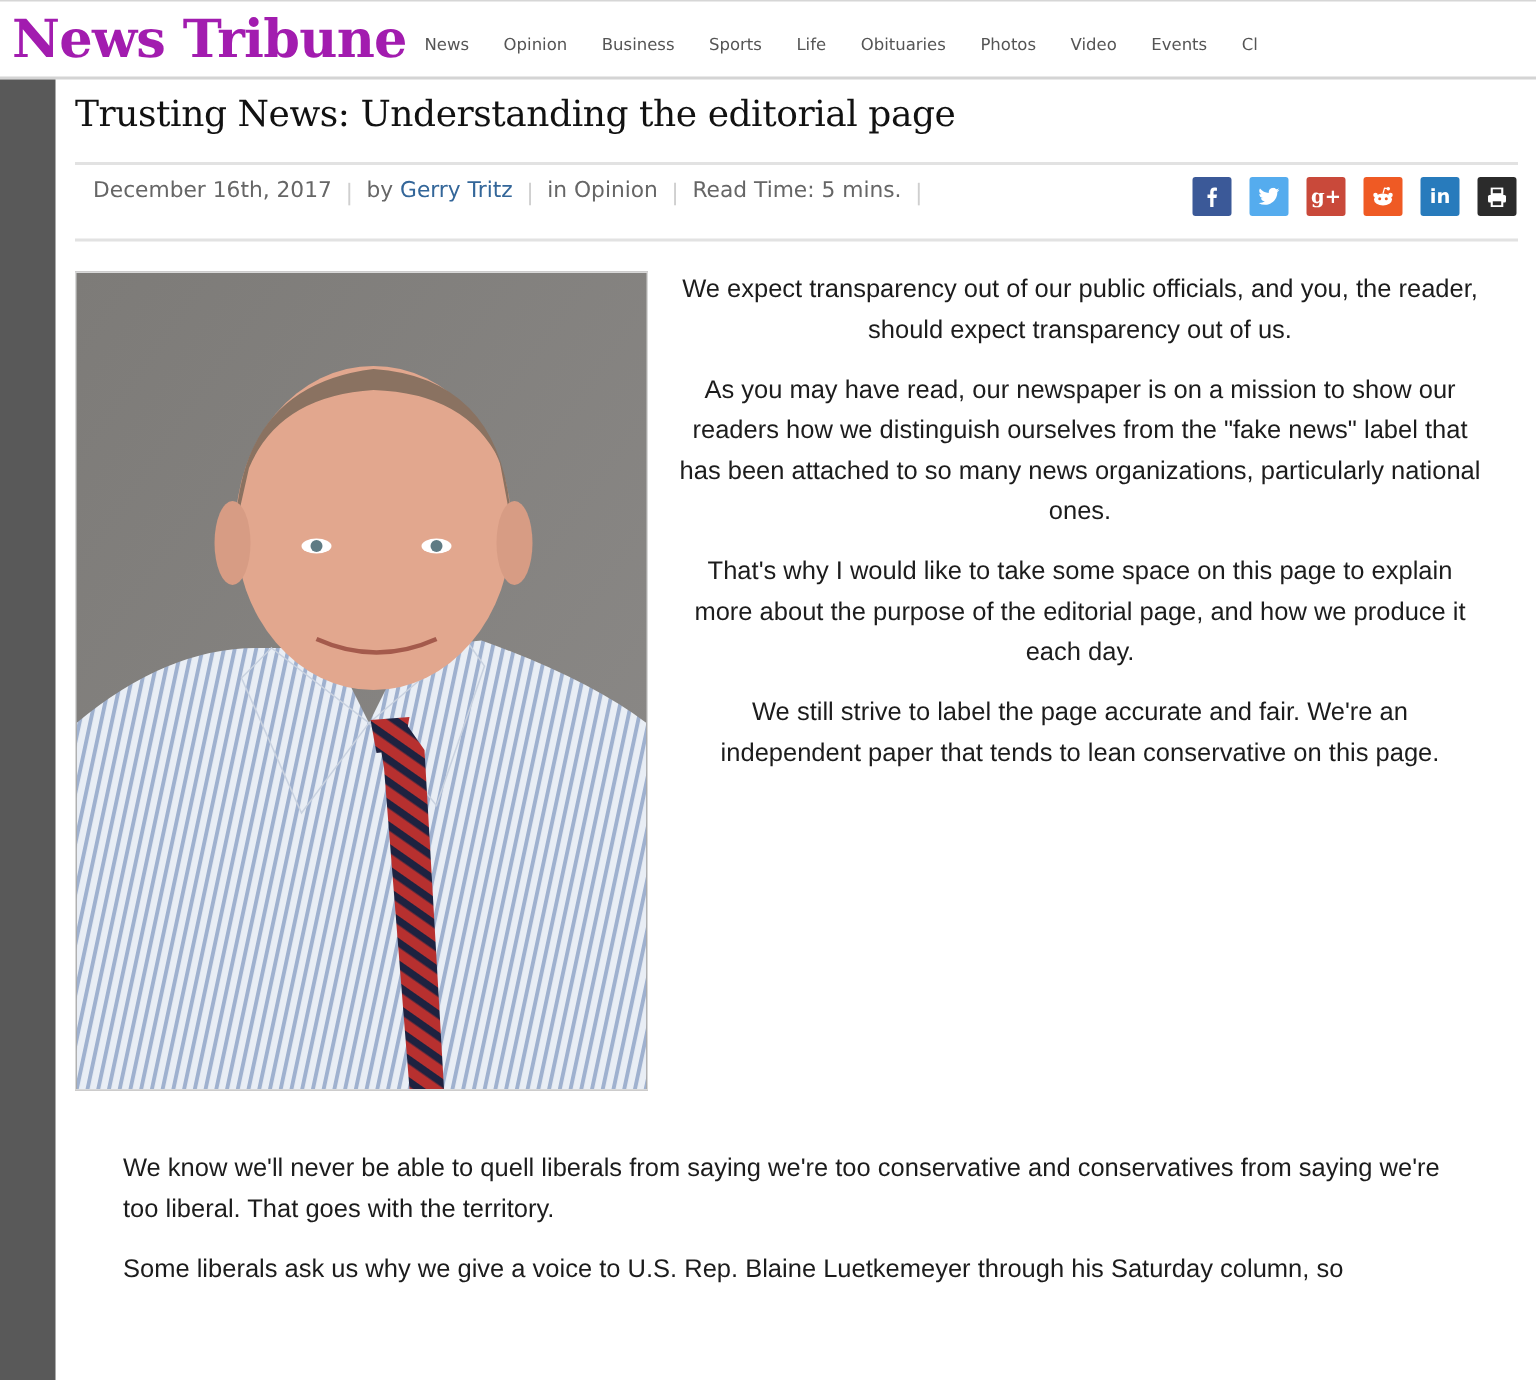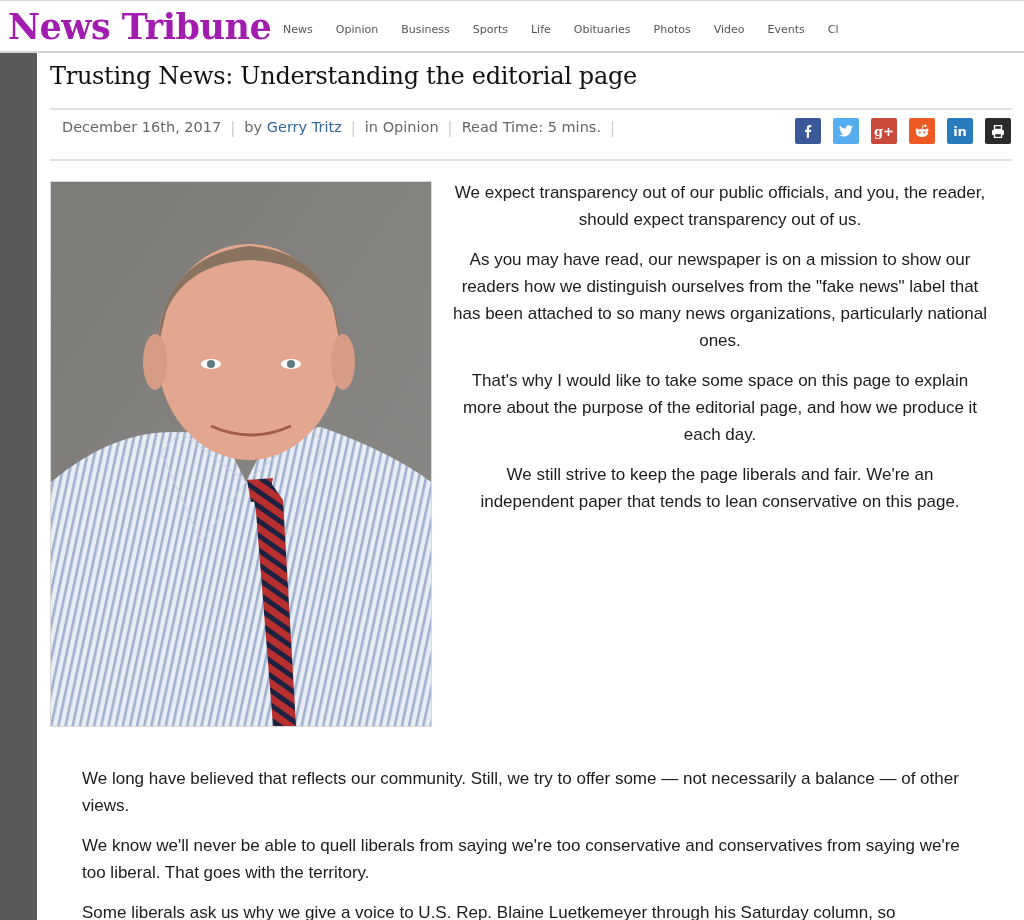--- a/index.html
+++ b/index.html
@@ -173,23 +173,22 @@
         <circle cx="240" cy="182" r="4" fill="#5f7b84"></circle>
       <path d="M160 244 Q200 262 240 244" stroke="#a45a4c" stroke-width="3" fill="none"></path>
     </svg>
   </figure>
 
   <div class="body-text">
     <p>We expect transparency out of our public officials, and you, the reader, should expect transparency out of us.</p>
     <p>As you may have read, our newspaper is on a mission to show our readers how we distinguish ourselves from the "fake news" label that has been attached to so many news organizations, particularly national ones.</p>
     <p>That's why I would like to take some space on this page to explain more about the purpose of the editorial page, and how we produce it each day.</p>
     <p style="margin:0">
-      <span>We still strive to keep the page liberals and fair. We're an</span><br>
+      <span>We still strive to label the page accurate and fair. We're an</span><br>
       <span>independent paper that tends to lean conservative on this page.</span>
     </p>
   </div>
 
   <div class="body-wide" style="top:712px">
-    <p>We long have believed that reflects our community. Still, we try to offer some — not necessarily a balance — of other views.</p>
     <p>We know we'll never be able to quell liberals from saying we're too conservative and conservatives from saying we're too liberal. That goes with the territory.</p>
     <p style="white-space:nowrap">Some liberals ask us why we give a voice to U.S. Rep. Blaine Luetkemeyer through his Saturday column, so</p>
   </div>
 </main>
 
 </body></html>

